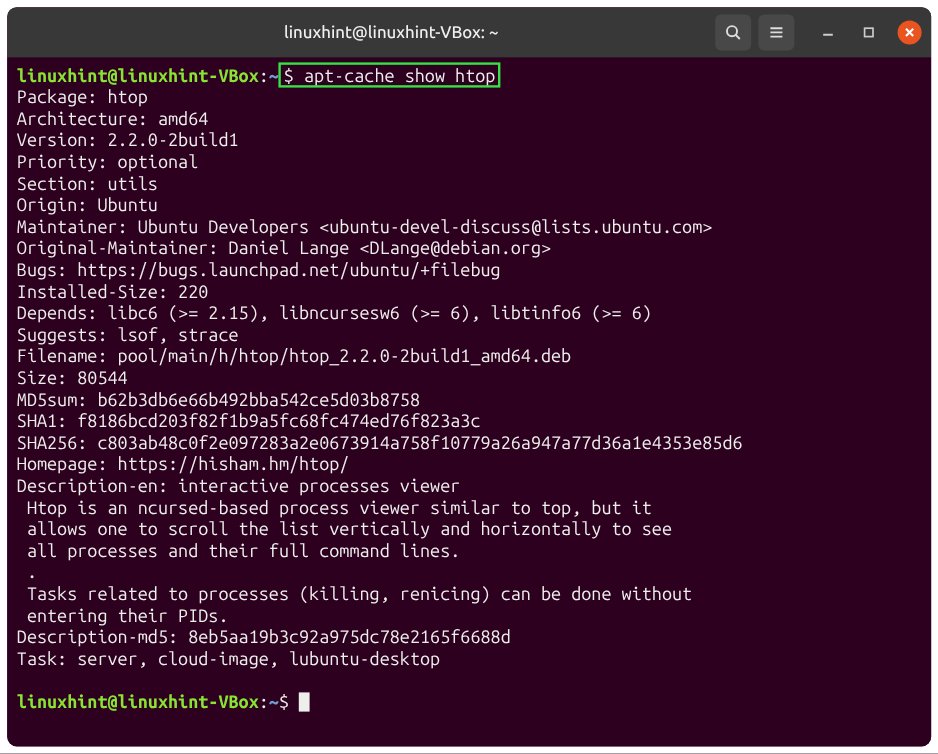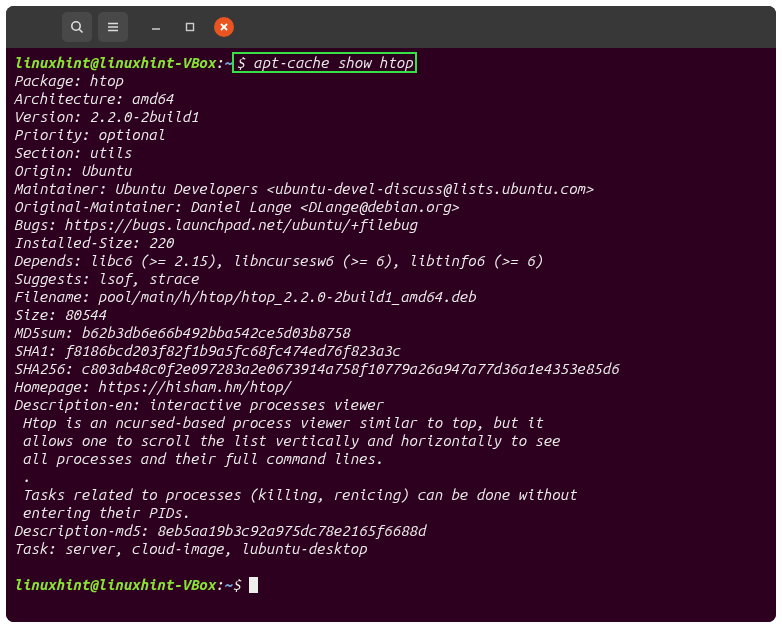--- a/index.html
+++ b/index.html
@@ -83,21 +83,20 @@
     .terminal {
       flex: 1;
       background: #2c001e;
       padding: 6px 8px;
       font-family: "Ubuntu Mono", "DejaVu Sans Mono", monospace;
       font-size: 15px;
       line-height: 18px;
       color: #eeeeec;
       white-space: pre;
       overflow: hidden;
-      font-style: italic;
     }
     .prompt-user {
       color: #8ae234;
       font-weight: bold;
     }
     .prompt-colon {
       color: #eeeeec;
     }
     .prompt-path {
       color: #729fcf;
@@ -117,20 +116,21 @@
       background: #eeeeec;
       vertical-align: text-bottom;
     }
   </style>
 </head>
 <body>
 
 <div class="window">
   <div class="titlebar">
     <div class="title-spacer-left"></div>
+    <div class="title">linuxhint@linuxhint-VBox: ~</div>
     <div class="titlebar-btn">
       <svg width="14" height="14" viewBox="0 0 14 14" stroke-width="1.6">
           <circle cx="6" cy="6" r="4.2"></circle>
           <line x1="9.2" y1="9.2" x2="12.5" y2="12.5"></line>
         </svg>
     </div>
     <div class="titlebar-btn">
       <svg width="14" height="14" viewBox="0 0 14 14" stroke-width="1.6">
           <line x1="2" y1="3.5" x2="12" y2="3.5"></line>
           <line x1="2" y1="7" x2="12" y2="7"></line>

